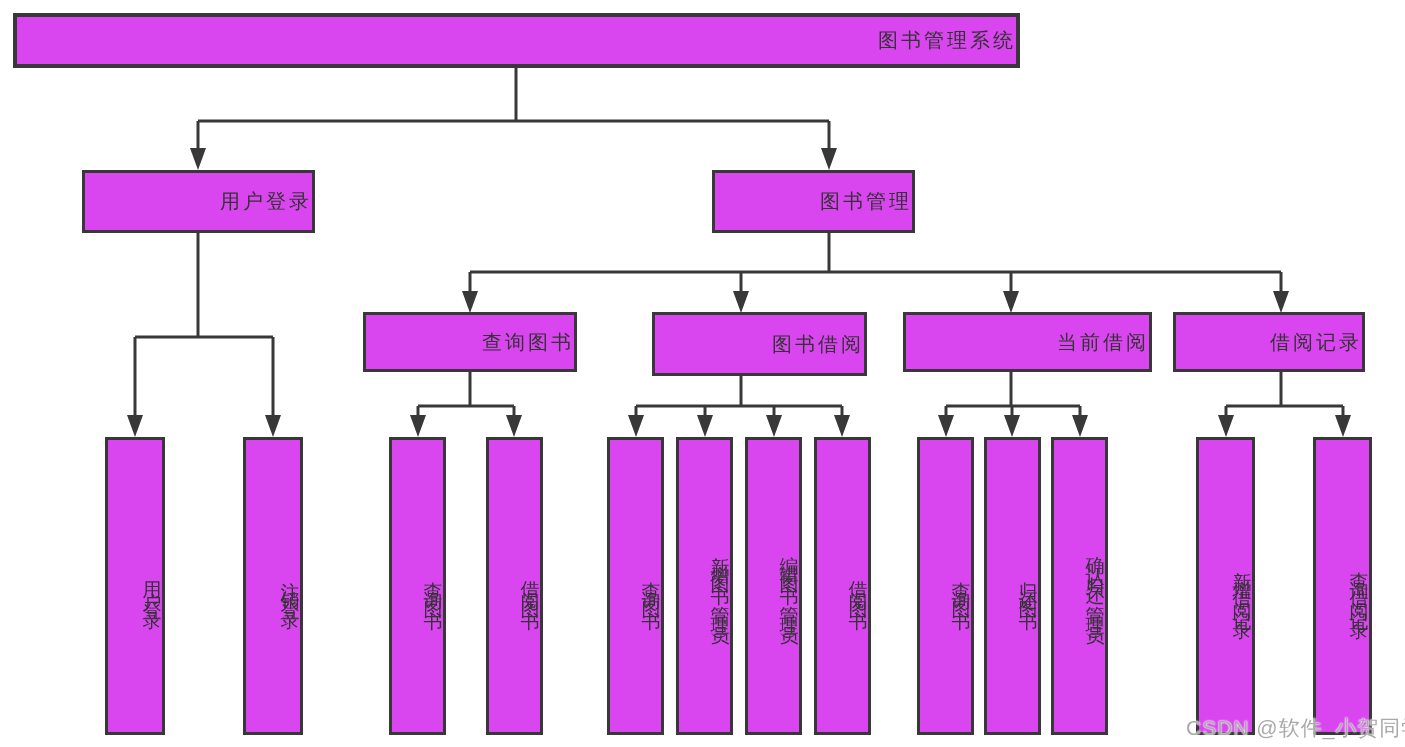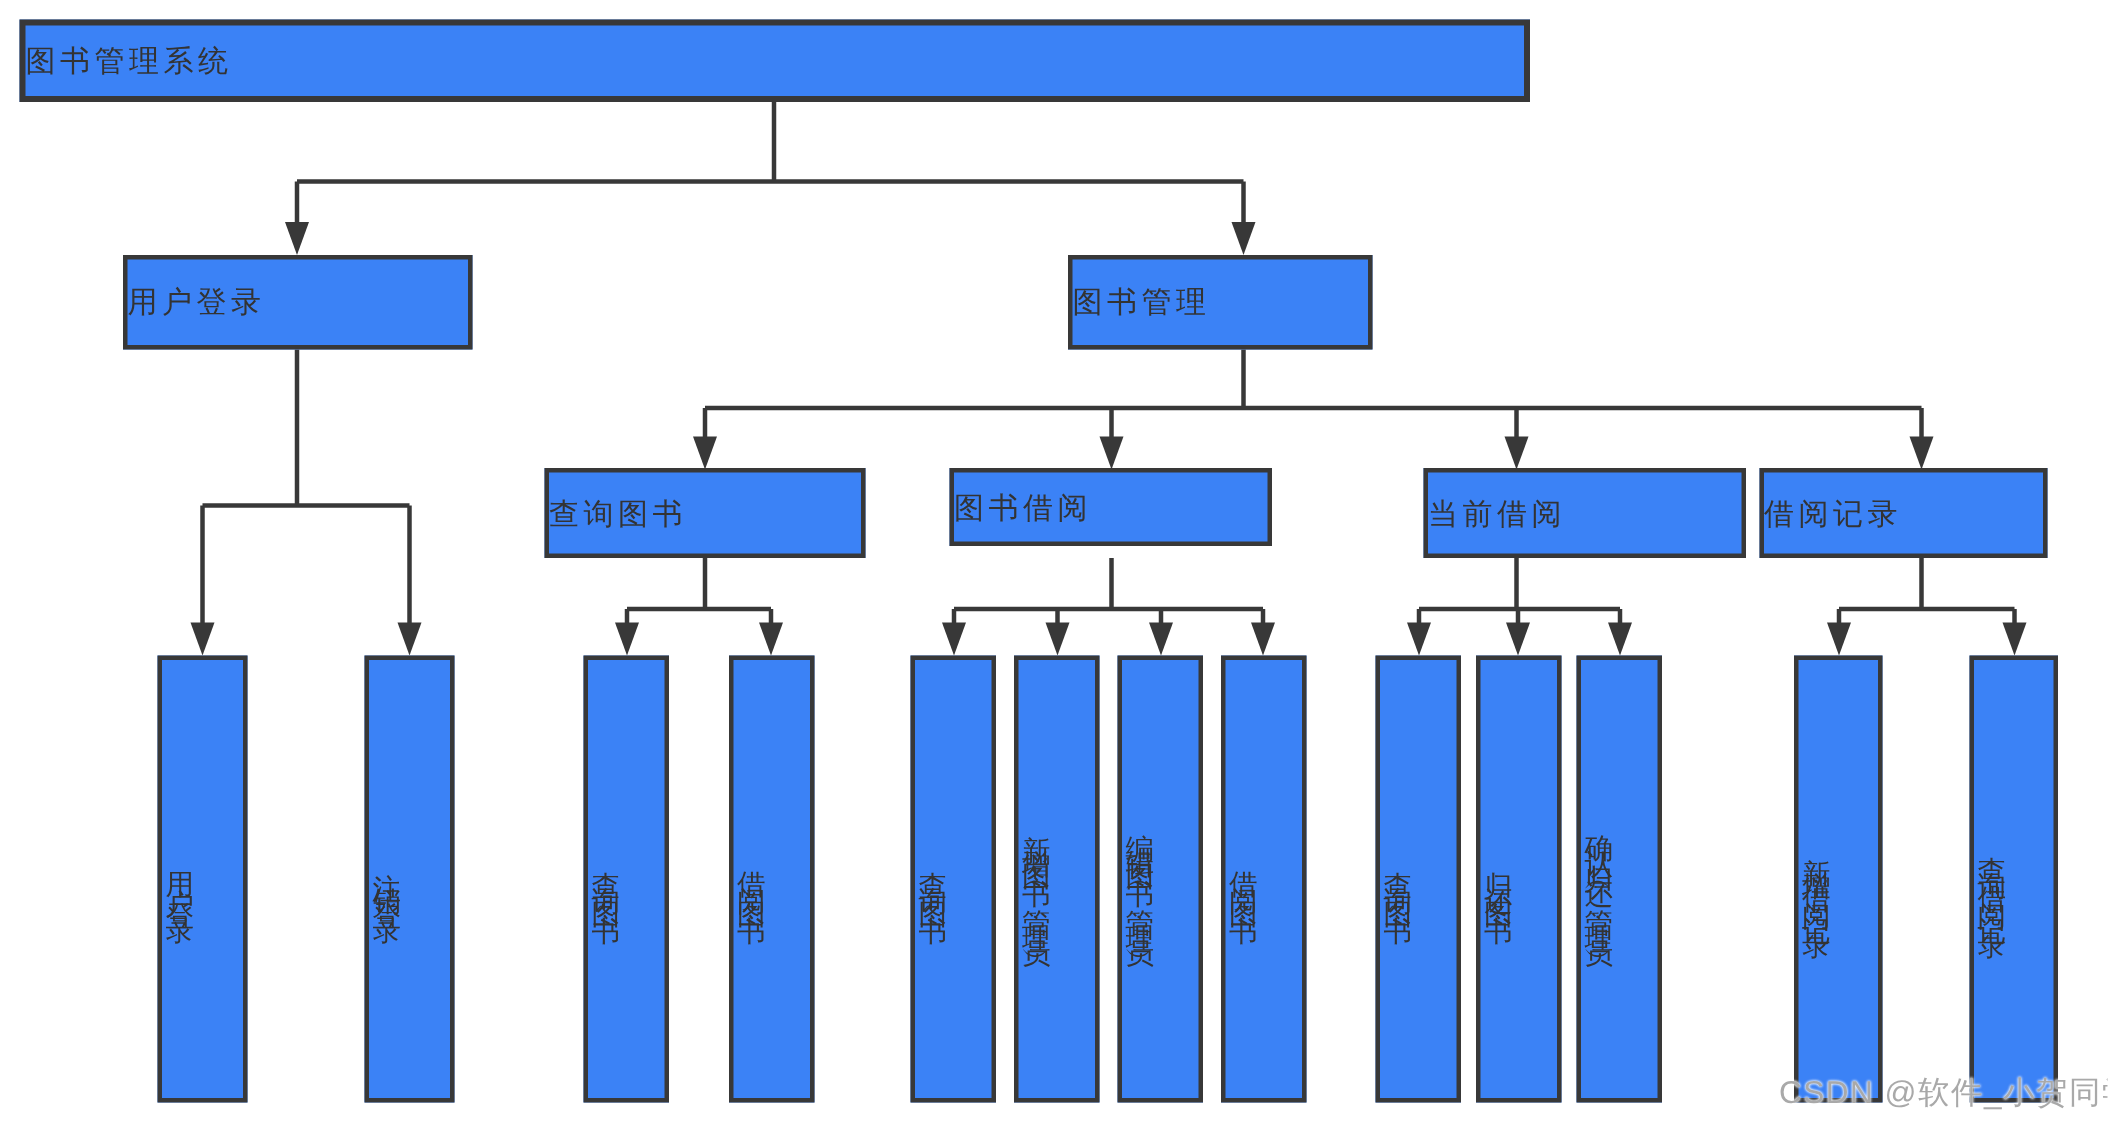--- a/index.html
+++ b/index.html
@@ -3,23 +3,23 @@
 <meta charset="utf-8">
 <style>
   html,body { margin:0; padding:0; }
   body {
     width:1405px; height:747px; position:relative; overflow:hidden;
     background:#ffffff;
     font-family:"Liberation Sans","DejaVu Sans",sans-serif;
   }
   #connectors { position:absolute; left:0; top:0; z-index:0; }
   .node {
-    position:absolute; box-sizing:border-box; background:#3b82f6;
+    position:absolute; box-sizing:border-box; background:#d946ef;
     border:3px solid #383838; color:#333333; z-index:1;
-    display:flex; align-items:center; justify-content:flex-start;
+    display:flex; align-items:center; justify-content:flex-end;
   }
   .root  { border-width:4px; }
   .hbox span { font-size:20px; letter-spacing:3px; white-space:nowrap; }
   .vbox span {
     writing-mode:vertical-rl; text-orientation:mixed;
     font-size:19px; letter-spacing:10px; line-height:1.1; white-space:nowrap;
   }
   .watermark {
     position:absolute; left:1186px; top:714px; z-index:2;
     font-size:21px; color:#a9a9a9; letter-spacing:1px; white-space:nowrap;
@@ -105,24 +105,24 @@
 <div class="node hbox" style="left:82px;top:170px;width:233px;height:63px">
   <span>用户登录</span>
 </div>
 <div class="node hbox" style="left:712px;top:170px;width:203px;height:63px">
   <span>图书管理</span>
 </div>
 
 <div class="node hbox" style="left:363px;top:312px;width:214px;height:60px">
   <span>查询图书</span>
 </div>
-<div class="node hbox" style="left:633px;top:312px;width:215px;height:52px">
+<div class="node hbox" style="left:652px;top:312px;width:215px;height:64px">
   <span>图书借阅</span>
 </div>
-<div class="node hbox" style="left:949px;top:312px;width:215px;height:60px">
+<div class="node hbox" style="left:903px;top:312px;width:249px;height:60px">
   <span>当前借阅</span>
 </div>
 <div class="node hbox" style="left:1173px;top:312px;width:192px;height:60px">
   <span>借阅记录</span>
 </div>
 
 <div class="node vbox" style="left:105px;top:437px;width:60px;height:298px">
   <span>用户登录</span>
 </div>
 <div class="node vbox" style="left:243px;top:437px;width:60px;height:298px">

